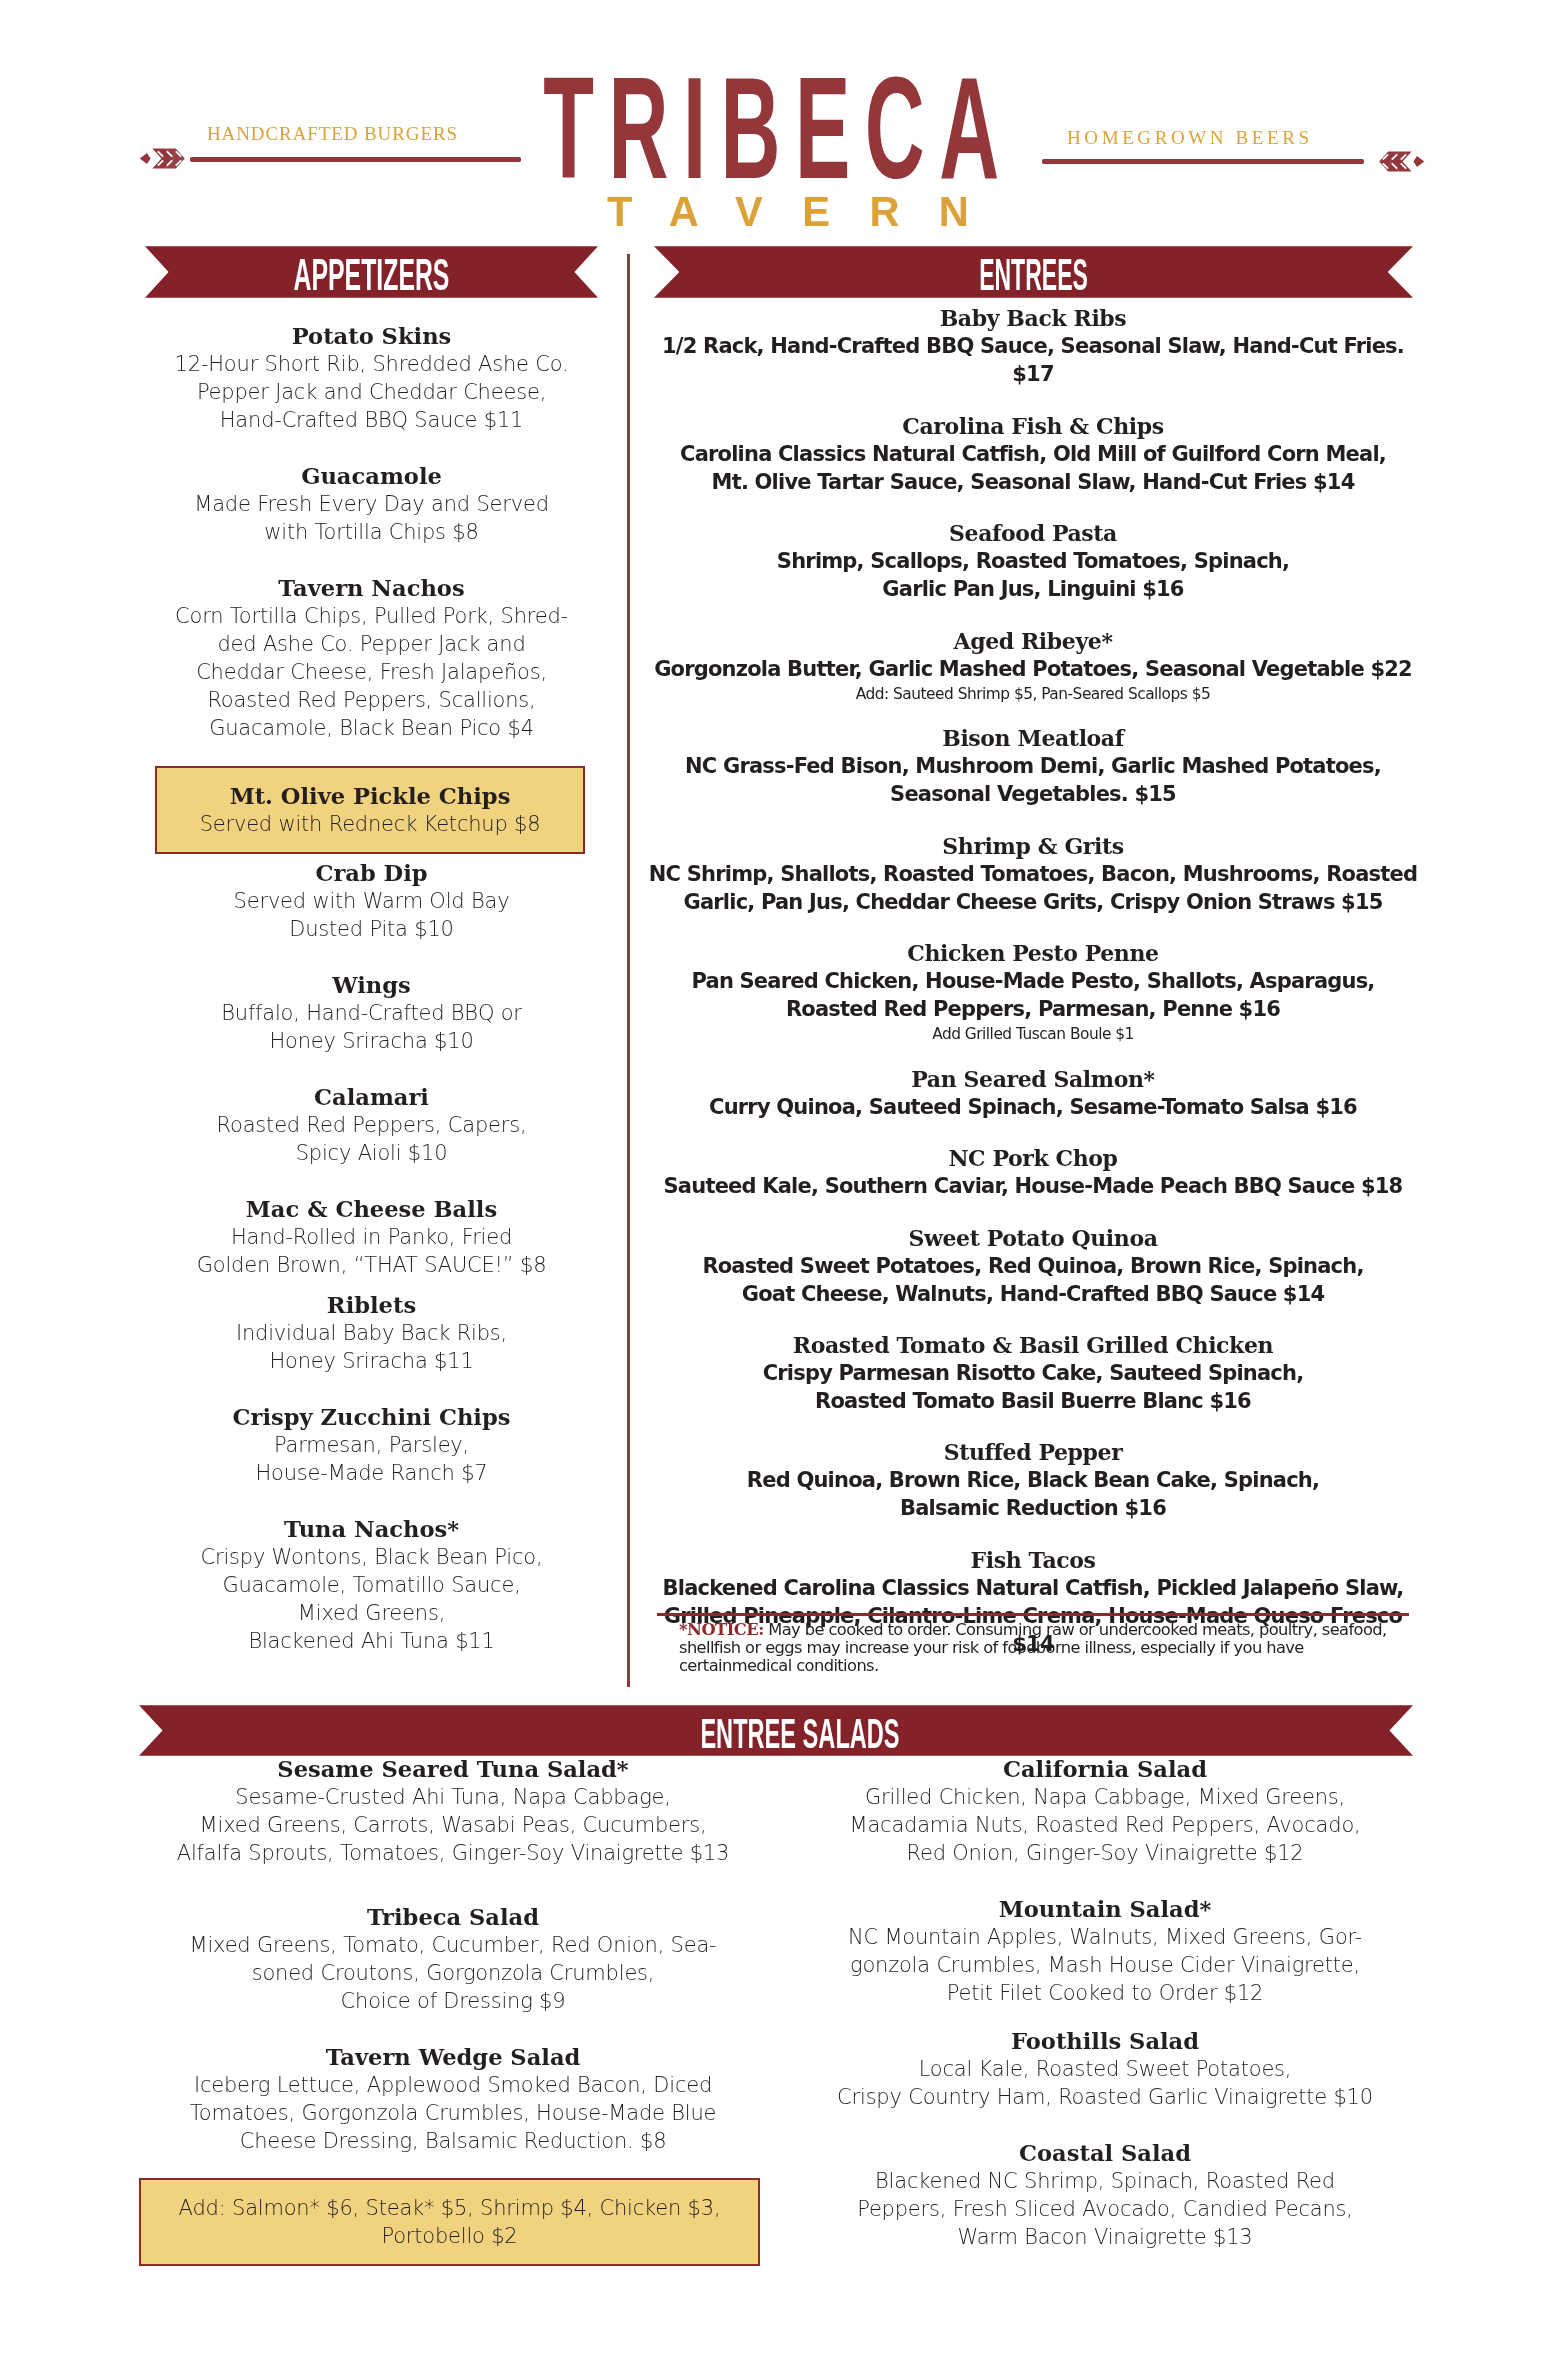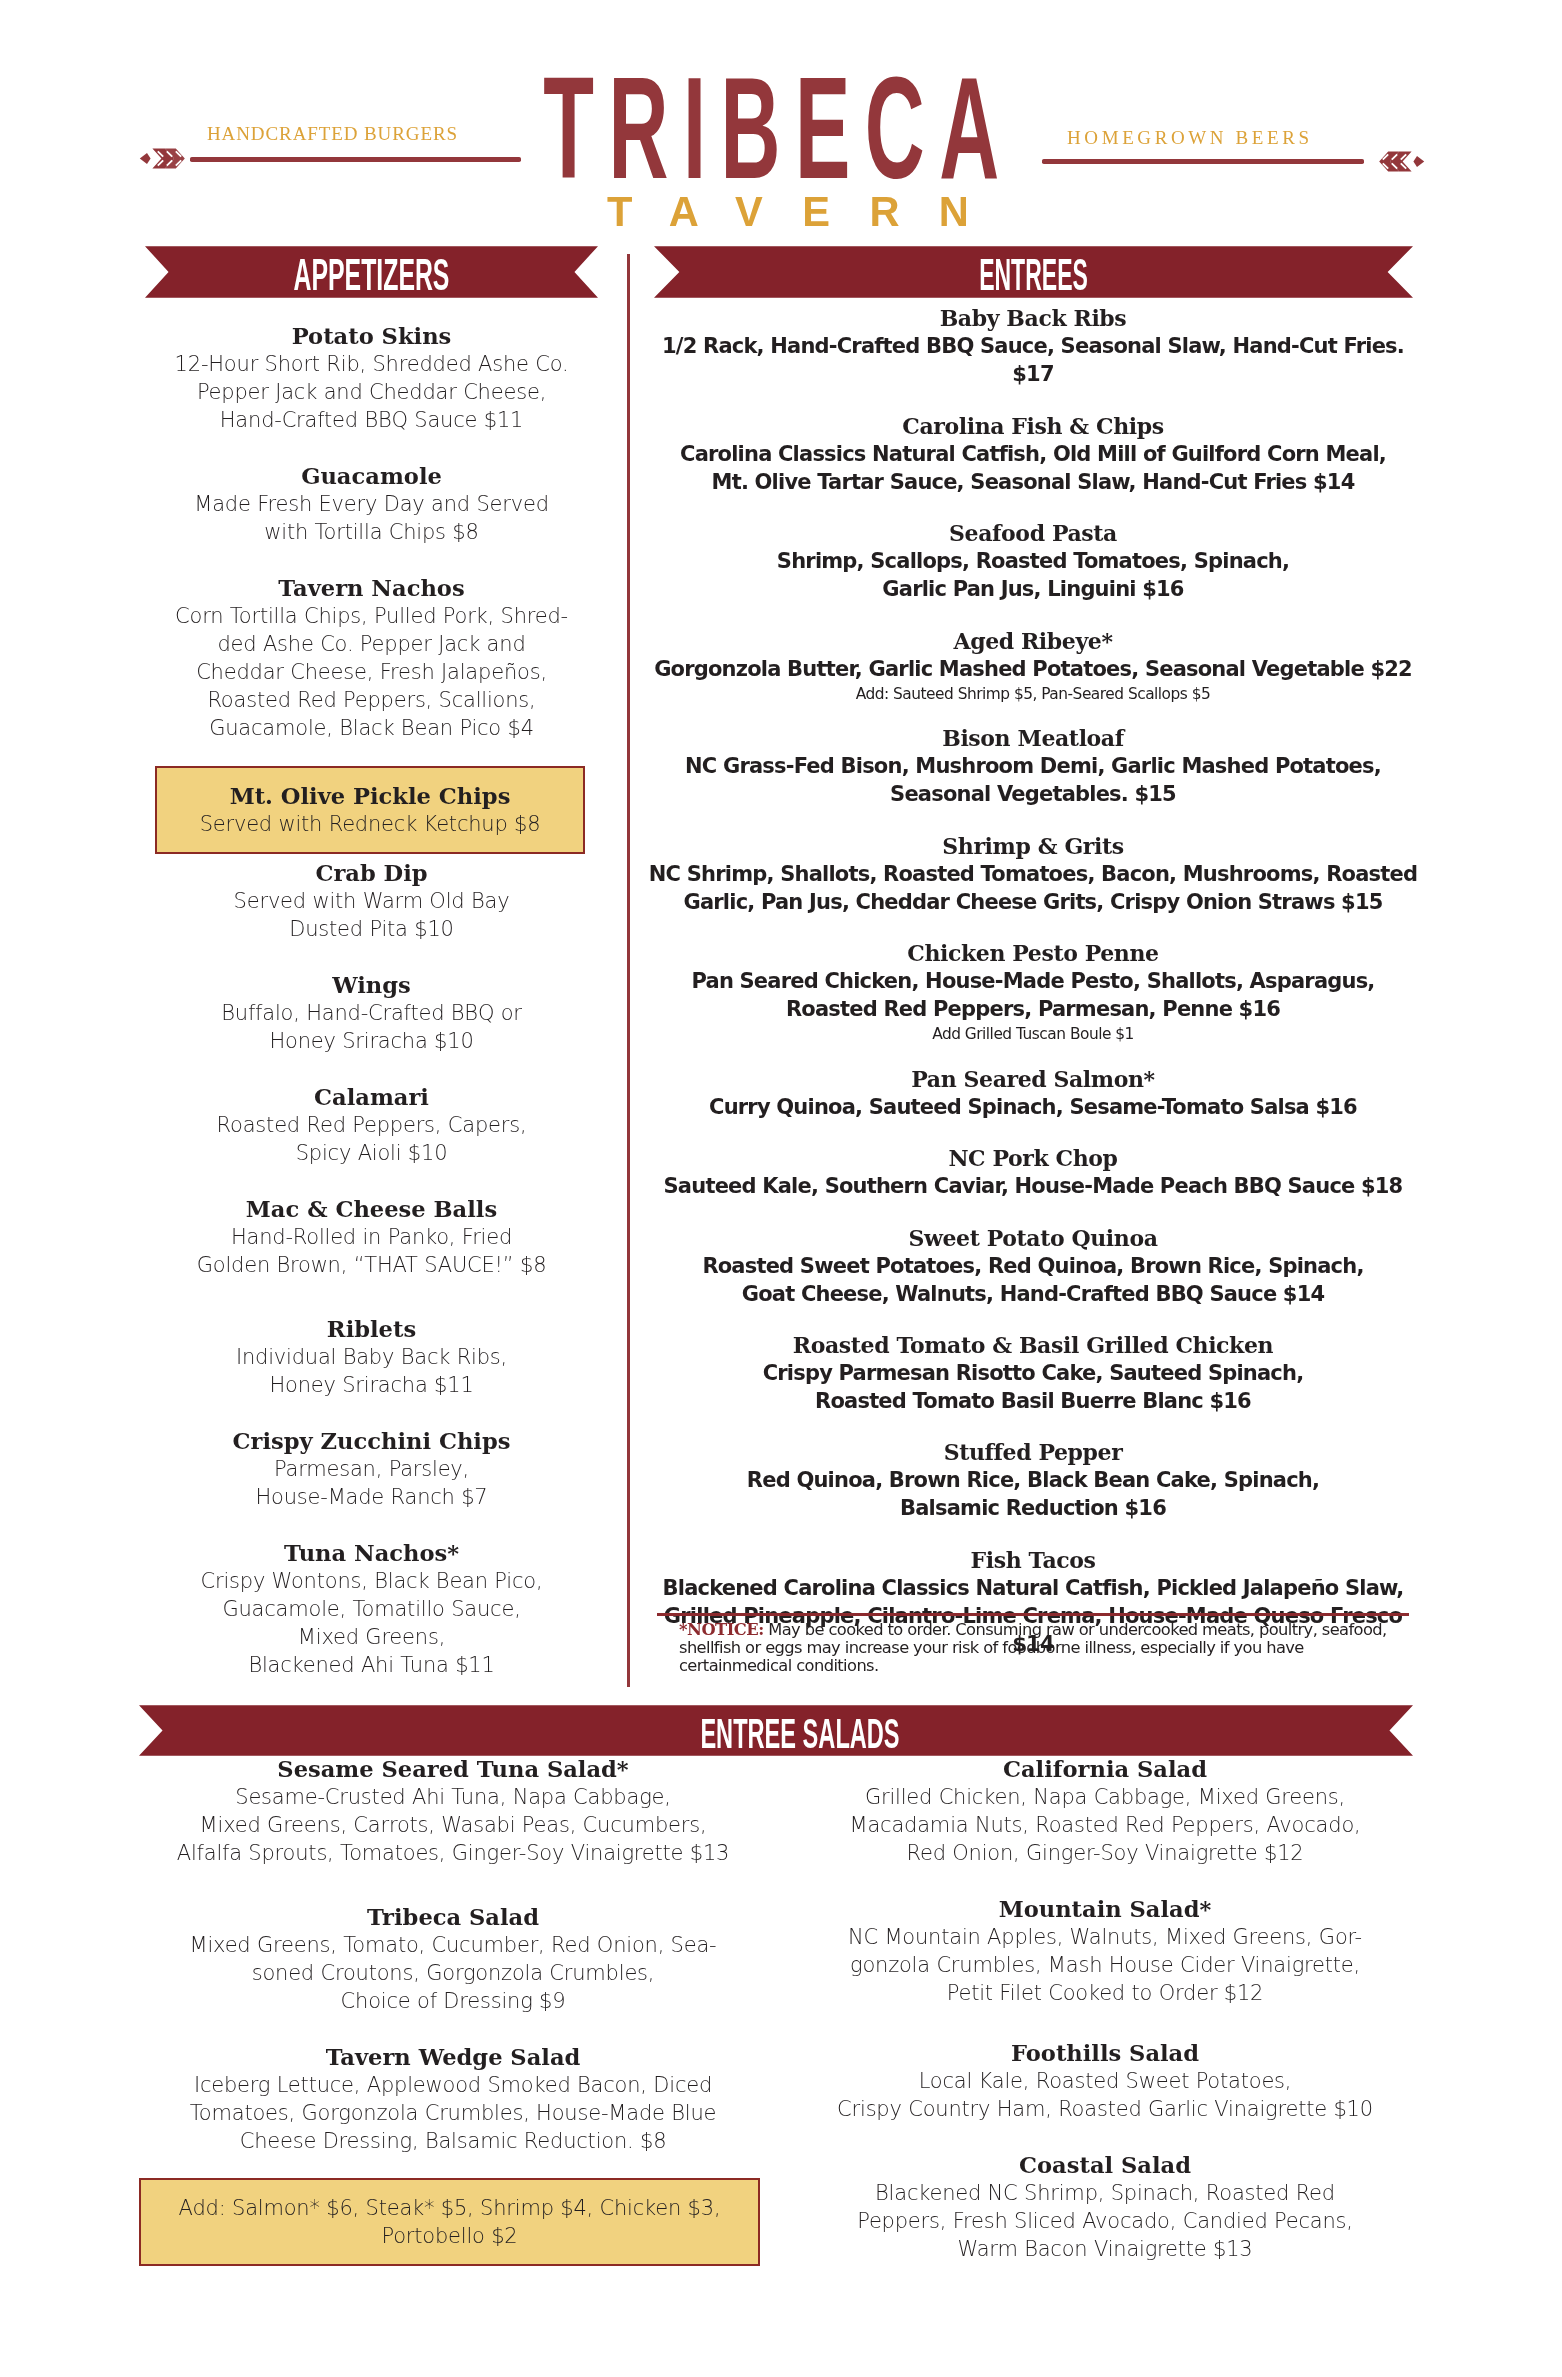--- a/index.html
+++ b/index.html
@@ -130,21 +130,21 @@
   <div class="item" style="margin-top:28px">
     <div class="item-name">Calamari</div>
     <div class="item-desc">Roasted Red Peppers, Capers,
 Spicy Aioli $10</div>
   </div>
   <div class="item" style="margin-top:28px">
     <div class="item-name">Mac &amp; Cheese Balls</div>
     <div class="item-desc">Hand-Rolled in Panko, Fried
 Golden Brown, “THAT SAUCE!” $8</div>
   </div>
-  <div class="item" style="margin-top:36px">
+  <div class="item" style="margin-top:12px">
     <div class="item-name">Riblets</div>
     <div class="item-desc">Individual Baby Back Ribs,
 Honey Sriracha $11</div>
   </div>
   <div class="item" style="margin-top:28px">
     <div class="item-name">Crispy Zucchini Chips</div>
     <div class="item-desc">Parmesan, Parsley,
 House-Made Ranch $7</div>
   </div>
   <div class="item" style="margin-top:28px">
@@ -269,21 +269,21 @@
     <div class="item-desc">Grilled Chicken, Napa Cabbage, Mixed Greens,
 Macadamia Nuts, Roasted Red Peppers, Avocado,
 Red Onion, Ginger-Soy Vinaigrette $12</div>
   </div>
   <div class="item" style="margin-top:28px">
     <div class="item-name">Mountain Salad*</div>
     <div class="item-desc">NC Mountain Apples, Walnuts, Mixed Greens, Gor-
 gonzola Crumbles, Mash House Cider Vinaigrette,
 Petit Filet Cooked to Order $12</div>
   </div>
-  <div class="item" style="margin-top:32px">
+  <div class="item" style="margin-top:20px">
     <div class="item-name">Foothills Salad</div>
     <div class="item-desc">Local Kale, Roasted Sweet Potatoes,
 Crispy Country Ham, Roasted Garlic Vinaigrette $10</div>
   </div>
   <div class="item" style="margin-top:28px">
     <div class="item-name">Coastal Salad</div>
     <div class="item-desc">Blackened NC Shrimp, Spinach, Roasted Red
 Peppers, Fresh Sliced Avocado, Candied Pecans,
 Warm Bacon Vinaigrette $13</div>
   </div>

